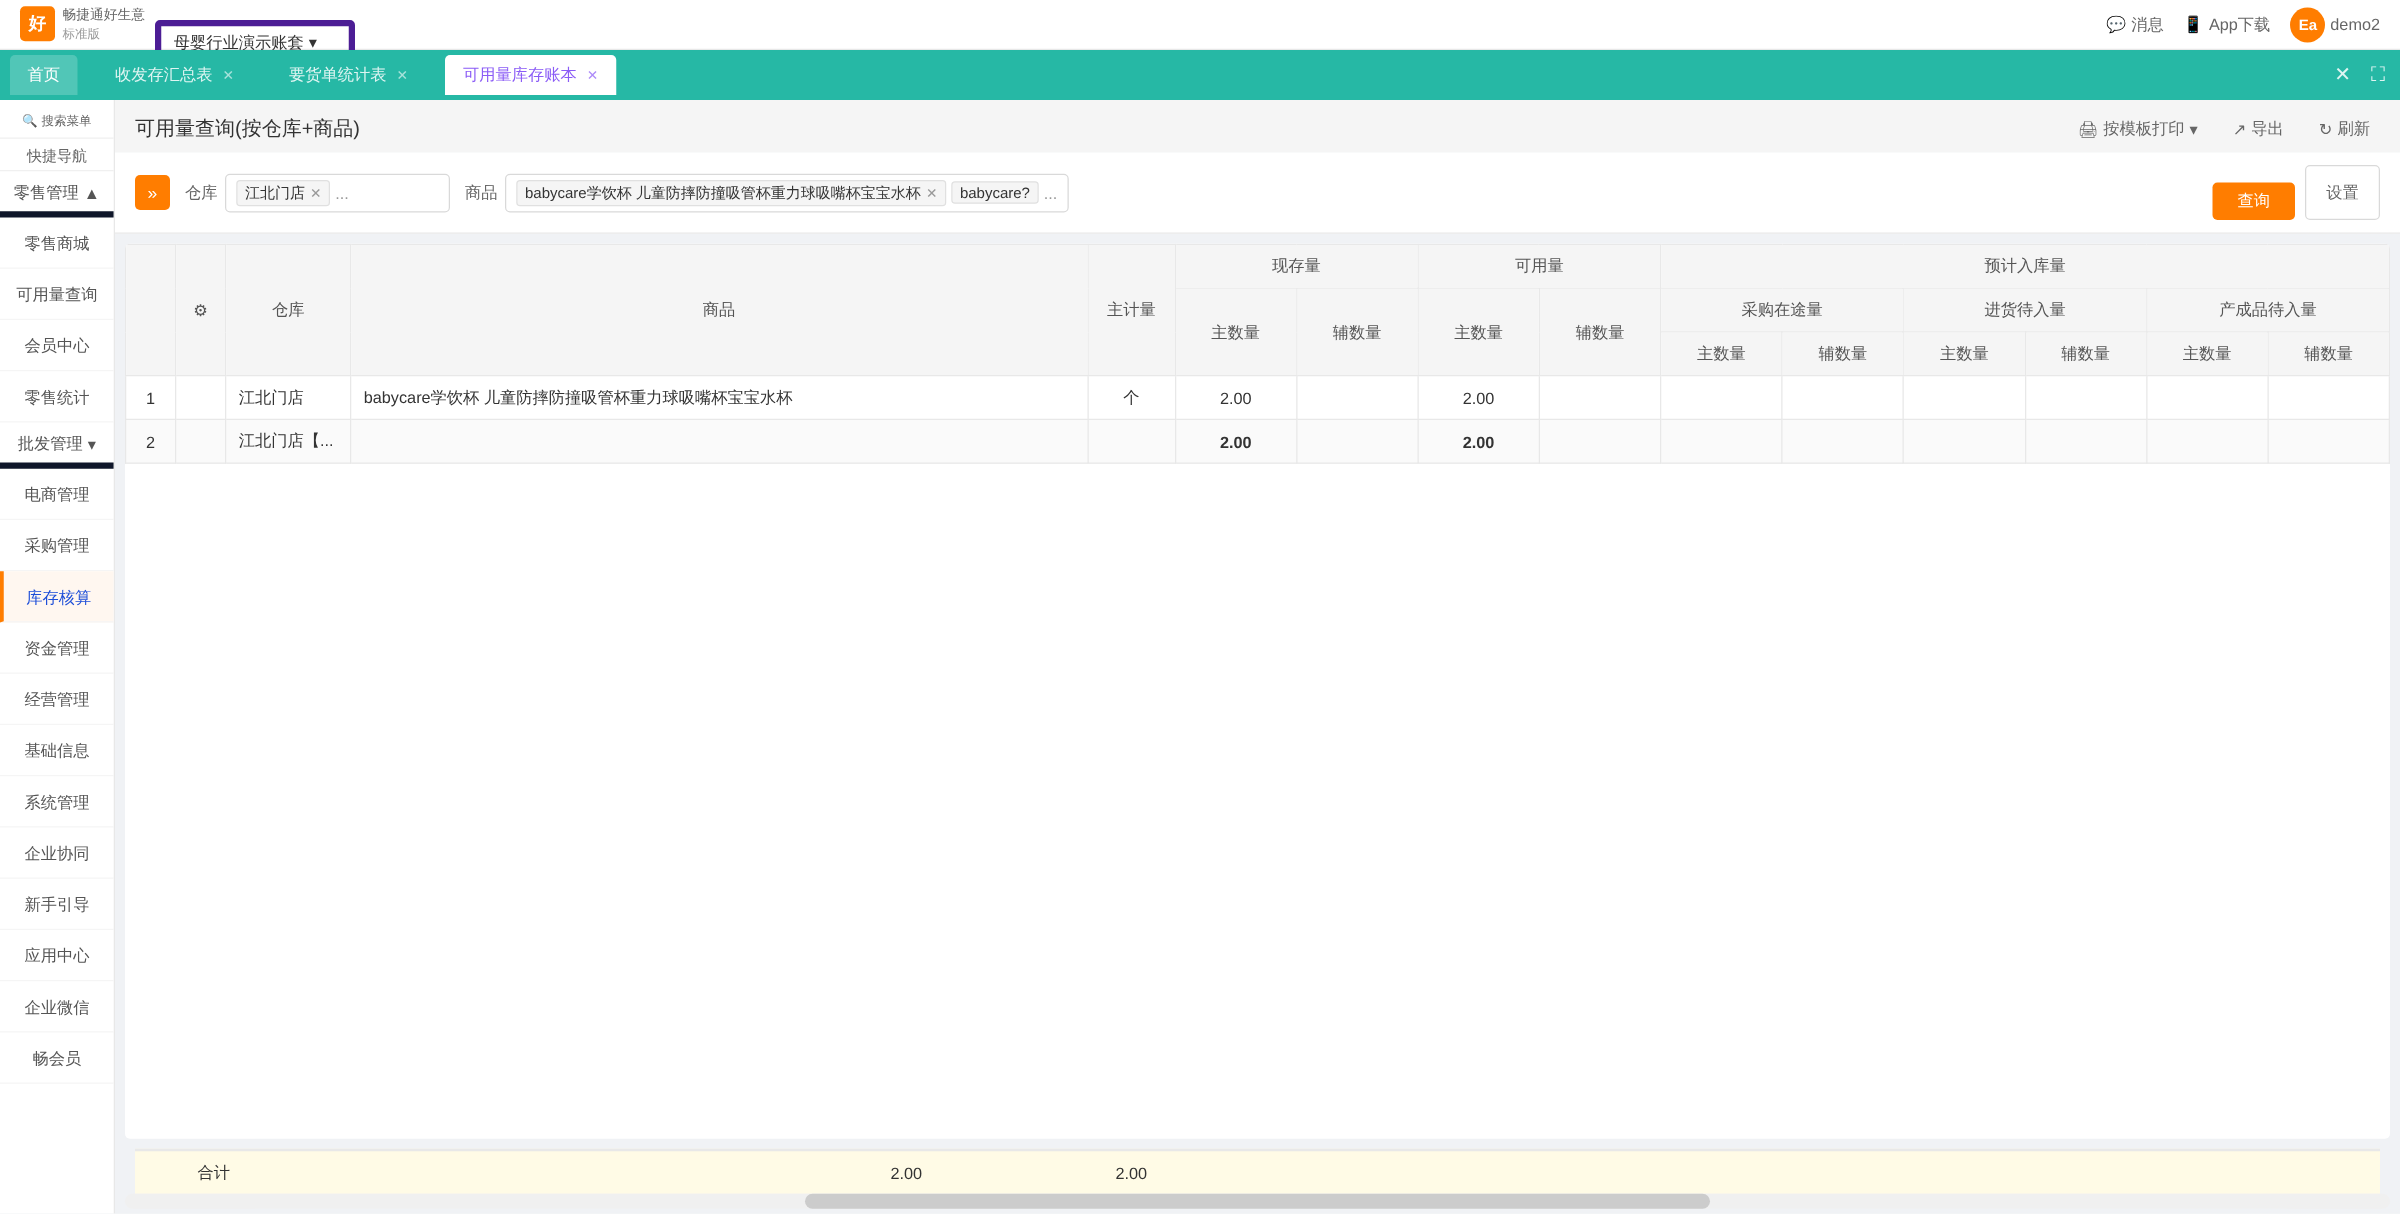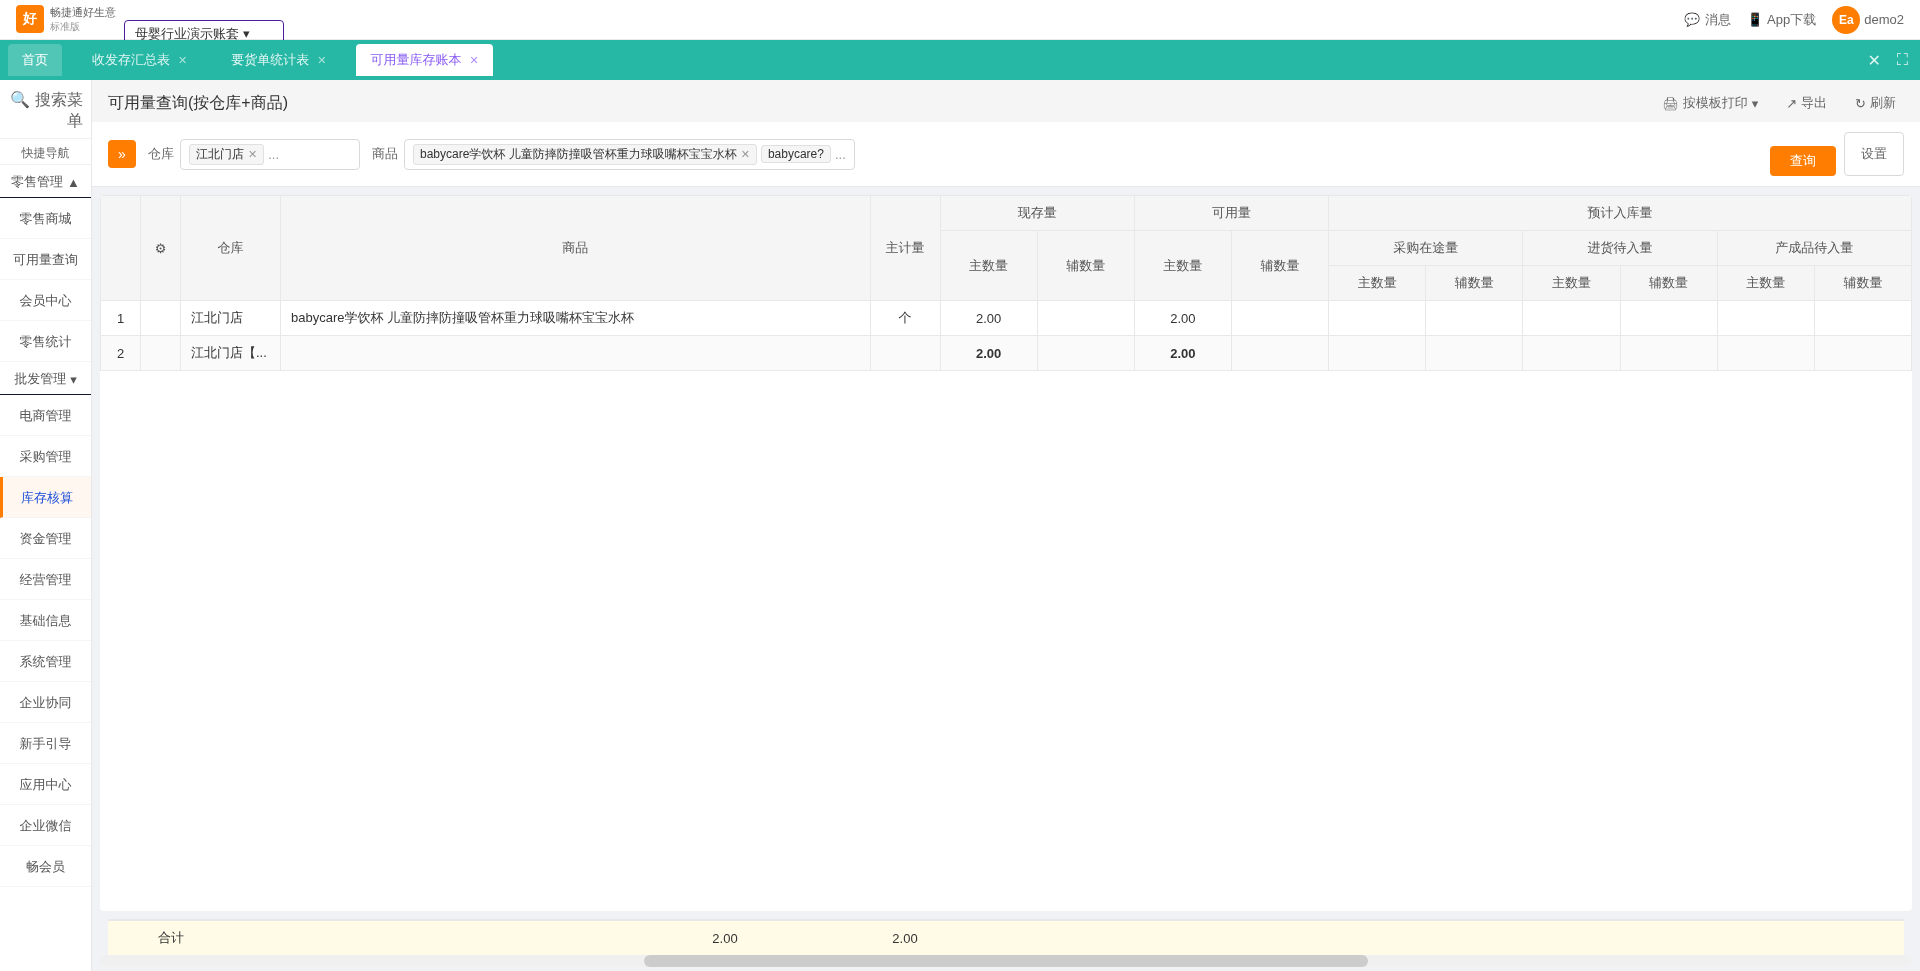--- a/index.html
+++ b/index.html
@@ -45,21 +45,21 @@
     }
     .logo-sub {
       font-size: 10px;
       color: #999;
     }
     .industry-selector {
       display: flex;
       align-items: center;
       gap: 4px;
       padding: 4px 10px;
-      border: 1px solid #4c1d95;
+      border: 5px solid #4c1d95;
       border-radius: 4px;
       cursor: pointer;
       font-size: 13px;
       color: #333;
       min-width: 160px;
       margin-top: 28px;
     }
     .top-bar-right {
       display: flex;
       align-items: center;
@@ -147,24 +147,24 @@
       width: 92px;
       background: #fff;
       border-right: 1px solid #e8e8e8;
       display: flex;
       flex-direction: column;
       flex-shrink: 0;
       overflow-y: auto;
     }
     .sidebar-search {
       padding: 10px 8px 6px;
-      font-size: 16px;
+      font-size: 10px;
       color: #666;
       cursor: pointer;
-      text-align: right;
+      text-align: center;
       border-bottom: 1px solid #f0f0f0;
     }
     .sidebar-nav {
       padding: 6px 0 2px;
       font-size: 12px;
       color: #666;
       cursor: pointer;
       text-align: center;
       border-bottom: 1px solid #f0f0f0;
     }
@@ -188,21 +188,21 @@
     .sidebar-section {
       padding: 8px 6px 6px;
       font-size: 13px;
       color: #555;
       cursor: pointer;
       text-align: center;
       display: flex;
       align-items: center;
       justify-content: center;
       gap: 4px;
-      border-bottom: 1px solid #0f172a;
+      border-bottom: 5px solid #0f172a;
     }
 
     
     .content-area {
       flex: 1;
       display: flex;
       flex-direction: column;
       overflow: hidden;
       background: #f0f2f5;
     }

